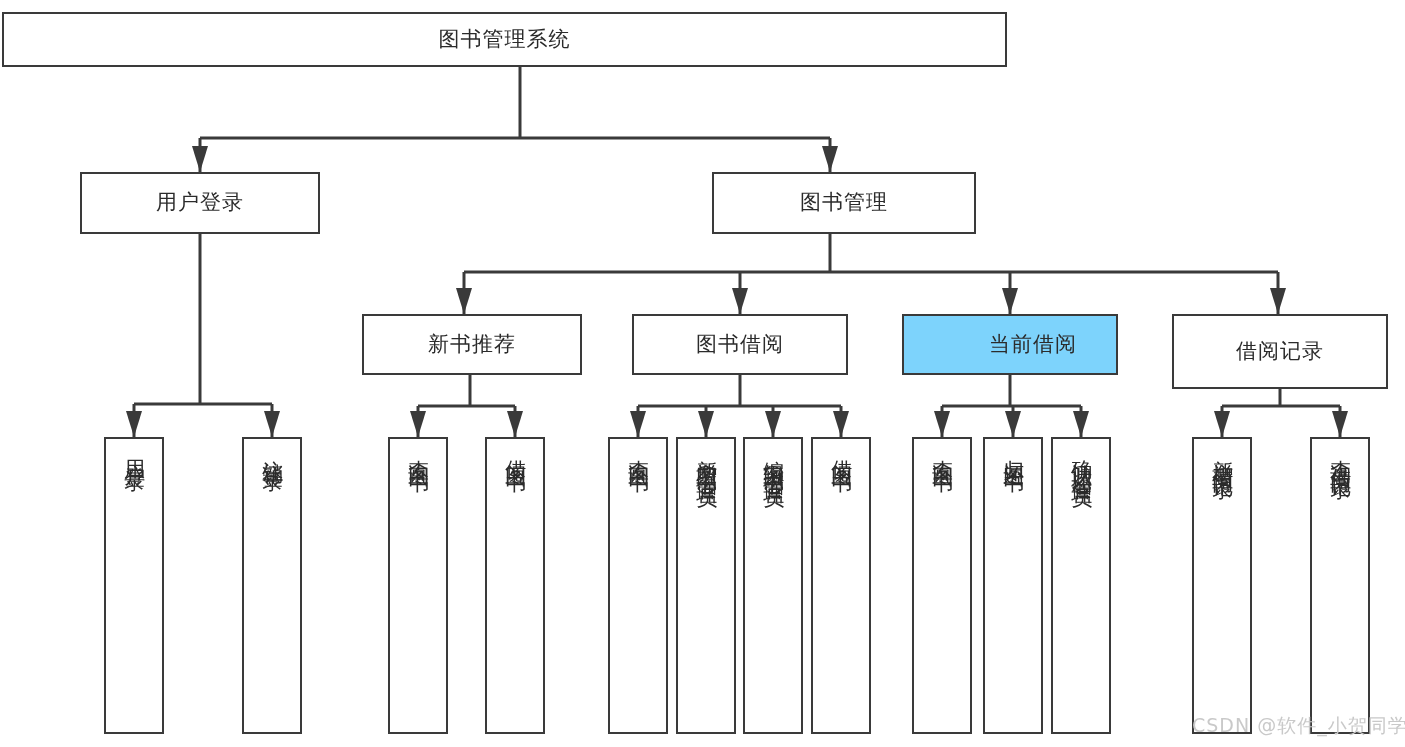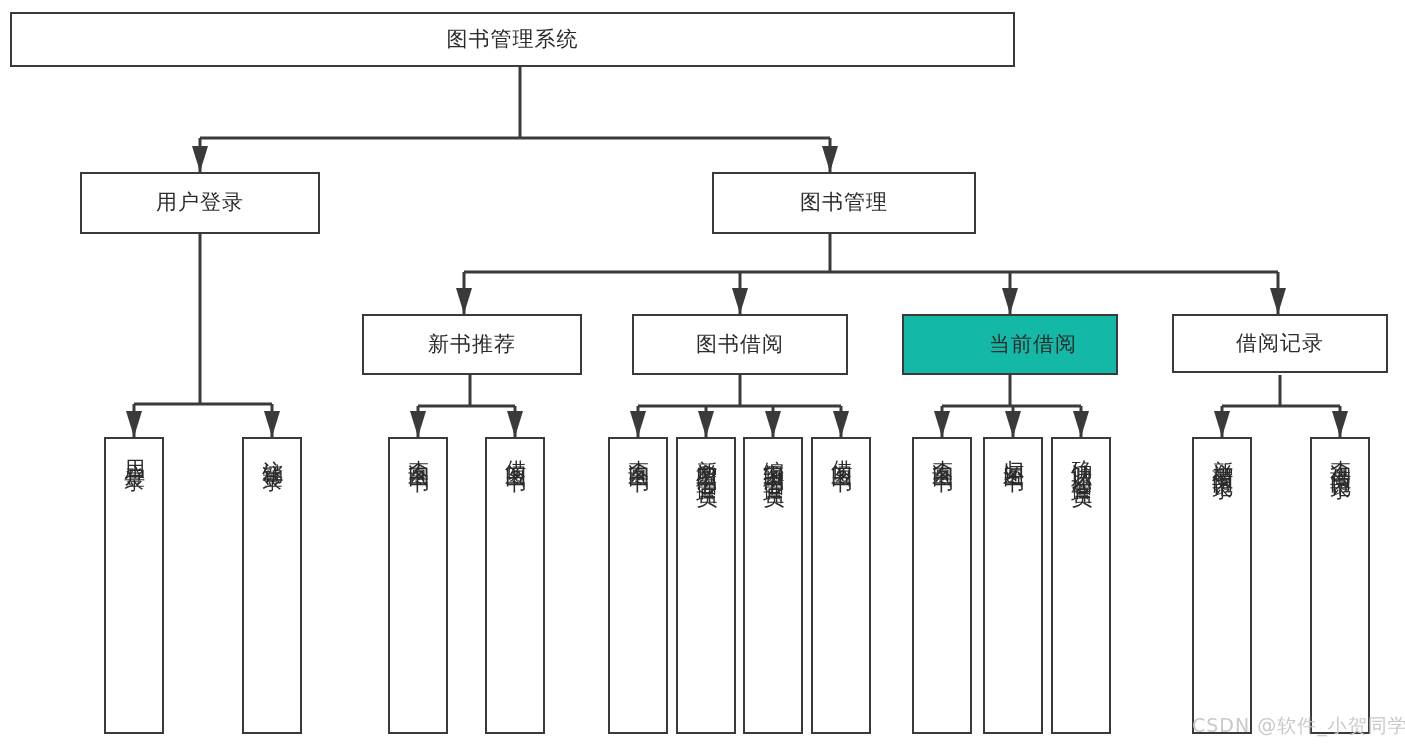--- a/index.html
+++ b/index.html
@@ -117,39 +117,39 @@
       <line x1="1081" y1="406" x2="1081" y2="437" stroke="#3a3a3a" stroke-width="3"></line>
       <polygon points="1073,411 1089,411 1081,437" fill="#3a3a3a"></polygon>
       <line x1="1280" y1="375" x2="1280" y2="406" stroke="#3a3a3a" stroke-width="3"></line>
       <line x1="1222" y1="406" x2="1340" y2="406" stroke="#3a3a3a" stroke-width="3"></line>
       <line x1="1222" y1="406" x2="1222" y2="437" stroke="#3a3a3a" stroke-width="3"></line>
       <polygon points="1214,411 1230,411 1222,437" fill="#3a3a3a"></polygon>
       <line x1="1340" y1="406" x2="1340" y2="437" stroke="#3a3a3a" stroke-width="3"></line>
       <polygon points="1332,411 1348,411 1340,437" fill="#3a3a3a"></polygon>
     </svg>
   <div id="nodes-layer">
-      <div class="node horiz" style="left: 10px; top: 12px; width: 1005px; height: 55px; border-color: rgb(58, 58, 58); background: rgb(255, 255, 255); color: rgb(43, 43, 43);">
+      <div class="node horiz" style="left: 2px; top: 12px; width: 1005px; height: 55px; border-color: rgb(58, 58, 58); background: rgb(255, 255, 255); color: rgb(43, 43, 43);">
         <span>图书管理系统</span>
       </div>
       <div class="node horiz" style="left: 80px; top: 172px; width: 240px; height: 62px; border-color: rgb(58, 58, 58); background: rgb(255, 255, 255); color: rgb(43, 43, 43);">
         <span>用户登录</span>
       </div>
       <div class="node horiz" style="left: 712px; top: 172px; width: 264px; height: 62px; border-color: rgb(58, 58, 58); background: rgb(255, 255, 255); color: rgb(43, 43, 43);">
         <span>图书管理</span>
       </div>
       <div class="node horiz" style="left: 362px; top: 314px; width: 220px; height: 61px; border-color: rgb(58, 58, 58); background: rgb(255, 255, 255); color: rgb(43, 43, 43);">
         <span>新书推荐</span>
       </div>
       <div class="node horiz" style="left: 632px; top: 314px; width: 216px; height: 61px; border-color: rgb(58, 58, 58); background: rgb(255, 255, 255); color: rgb(43, 43, 43);">
         <span>图书借阅</span>
       </div>
-      <div class="node horiz" style="left: 902px; top: 314px; width: 216px; height: 61px; border-color: rgb(58, 58, 58); background: #14b8a6; color: rgb(43, 43, 43); padding-left: 46px;">
+      <div class="node horiz" style="left: 902px; top: 314px; width: 216px; height: 61px; border-color: rgb(58, 58, 58); background: #7dd3fc; color: rgb(43, 43, 43); padding-left: 46px;">
         <span>当前借阅</span>
       </div>
-      <div class="node horiz" style="left: 1172px; top: 314px; width: 216px; height: 59px; border-color: rgb(58, 58, 58); background: rgb(255, 255, 255); color: rgb(43, 43, 43);">
+      <div class="node horiz" style="left: 1172px; top: 314px; width: 216px; height: 75px; border-color: rgb(58, 58, 58); background: rgb(255, 255, 255); color: rgb(43, 43, 43);">
         <span>借阅记录</span>
       </div>
       <div class="node vert" style="left: 104px; top: 437px; width: 60px; height: 297px; border-color: rgb(58, 58, 58); background: rgb(255, 255, 255); color: rgb(43, 43, 43);">
         <span class="vlabel">用户登录</span>
       </div>
       <div class="node vert" style="left: 242px; top: 437px; width: 60px; height: 297px; border-color: rgb(58, 58, 58); background: rgb(255, 255, 255); color: rgb(43, 43, 43);">
         <span class="vlabel">注销登录</span>
       </div>
       <div class="node vert" style="left: 388px; top: 437px; width: 60px; height: 297px; border-color: rgb(58, 58, 58); background: rgb(255, 255, 255); color: rgb(43, 43, 43);">
         <span class="vlabel">查询图书</span>

